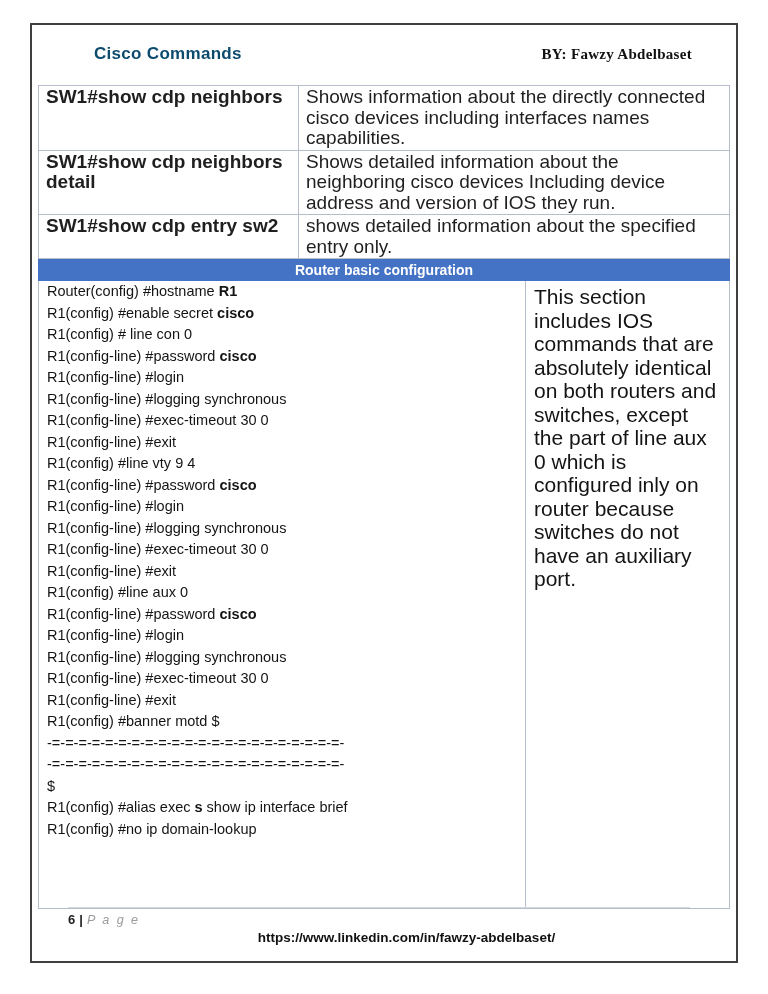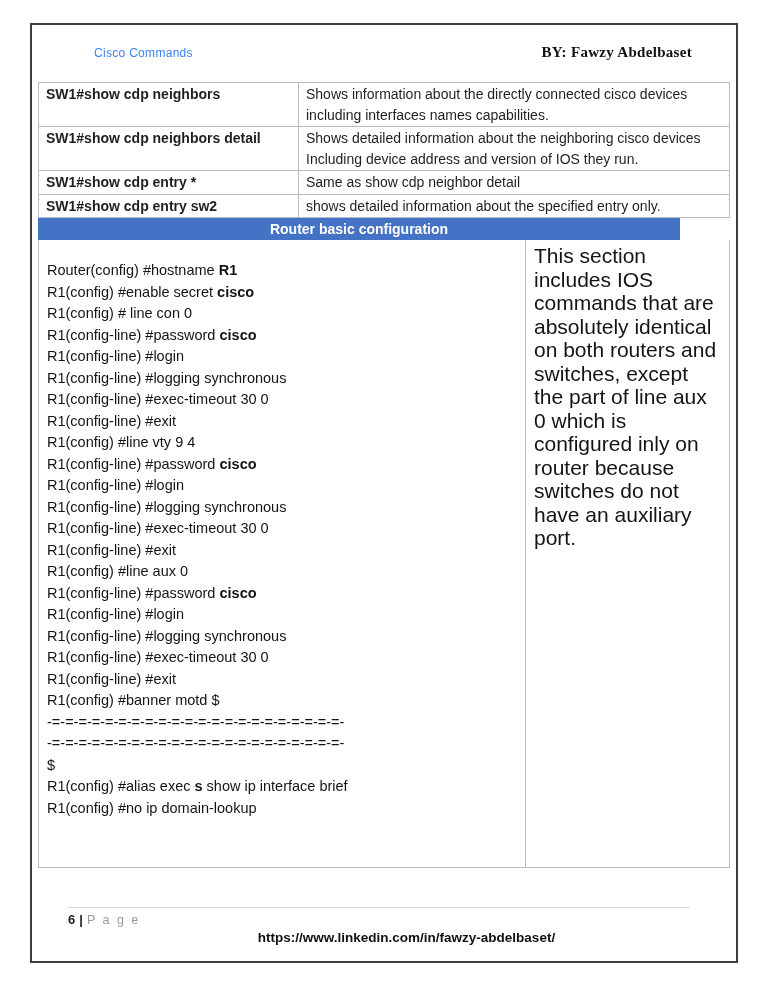--- a/index.html
+++ b/index.html
@@ -7,52 +7,52 @@
     width:768px;height:994px;background:#ffffff;position:relative;
     font-family:"Liberation Sans","DejaVu Sans",sans-serif;
     color:#1b1b1b;-webkit-font-smoothing:antialiased;
   }
   .frame{
     position:absolute;left:30px;top:23px;width:708px;height:940px;
     border:2px solid #3f3f3f;box-sizing:border-box;background:#ffffff;
   }
   
   .doc-header{display:flex;justify-content:space-between;margin:19px 44px 0 62px;align-items:baseline;}
-  .doc-title{font-size:12px;font-weight:normal;letter-spacing:.3px;color:#3b82f6;}
+  .doc-title{font-size:17px;font-weight:bold;letter-spacing:.3px;color:#0c4a6e;}
   .doc-byline{font-size:15px;font-weight:bold;letter-spacing:.3px;color:#111;font-family:Liberation Serif, serif;}
   
   .cdp-table{margin:21px 0 0 6px;width:692px;border-collapse:collapse;table-layout:fixed;}
   .cdp-table td{
     border:1.5px solid #b4bdc9;padding:1px 7px;vertical-align:top;
-    font-size:14px;line-height:20.5px;color:#1f1f1f;
+    font-size:19px;line-height:20.5px;color:#1f1f1f;
   }
   .cdp-table td.cmd{width:245px;font-weight:bold;}
   
   .section-band{
-    margin-left:6px;width:642px;height:22px;box-sizing:border-box;
+    margin-left:6px;width:692px;height:22px;box-sizing:border-box;
     background:#4472C4;border:1.5px solid #4472C4;
     color:#ffffff;font-weight:bold;font-size:14px;text-align:center;line-height:20px;
   }
   
   .config-wrap{
     margin-left:6px;width:692px;height:628px;box-sizing:border-box;display:flex;
     border:1.5px solid #b4bdc9;border-top:none;
   }
-  .config-left{width:487px;box-sizing:border-box;border-right:1.5px solid #b4bdc9;padding:20px 8px;overflow:hidden;}
+  .config-left{width:487px;box-sizing:border-box;border-right:1.5px solid #b4bdc9;padding:0 8px;overflow:hidden;}
   .config-line{font-size:14.5px;line-height:21.5px;white-space:nowrap;color:#141414;}
   .config-line .b{font-weight:bold;}
   .config-right{flex:1;box-sizing:border-box;padding:4px 8px;}
   .note{font-size:21px;line-height:23.5px;color:#141414;}
   
   .footer{position:absolute;left:0;right:0;top:882px;}
   .footer-rule{margin-left:36px;width:622px;border-top:1.5px solid #dadada;height:0;}
   .footer-page{margin:4px 0 0 36px;font-size:13px;}
   .footer-page .num{font-weight:bold;color:#222;}
   .footer-page .sep{font-weight:bold;color:#222;padding:0 4px;}
-  .footer-page .pageword{color:#9a9a9a;letter-spacing:2px;font-size:12.5px;}
+  .footer-page .pageword{color:#9a9a9a;letter-spacing:2px;font-size:12.5px;font-style:italic;}
   .footer-url{text-align:center;font-weight:bold;font-size:13.5px;margin-top:3px;color:#111;margin-left:45px;}
 </style>
 </head>
 <body>
 
 <div class="frame">
 
   <div class="doc-header">
     <div class="doc-title">Cisco Commands</div>
     <div class="doc-byline">BY: Fawzy Abdelbaset</div>
@@ -63,24 +63,20 @@
   <tr>
     <td class="cmd">SW1#show cdp neighbors</td>
     <td class="desc">Shows information about the directly connected cisco devices including interfaces names capabilities.</td>
   </tr>
 
   <tr>
     <td class="cmd">SW1#show cdp neighbors detail</td>
     <td class="desc">Shows detailed information about the neighboring cisco devices Including device address and version of IOS they run.</td>
   </tr>
 
-  <tr>
-    <td class="cmd">SW1#show cdp entry *</td>
-    <td class="desc">Same as show cdp neighbor detail</td>
-  </tr>
 
   <tr>
     <td class="cmd">SW1#show cdp entry sw2</td>
     <td class="desc">shows detailed information about the specified entry only.</td>
   </tr>
 </tbody>
   </table>
 
   <div class="section-band">Router basic configuration</div>
 

